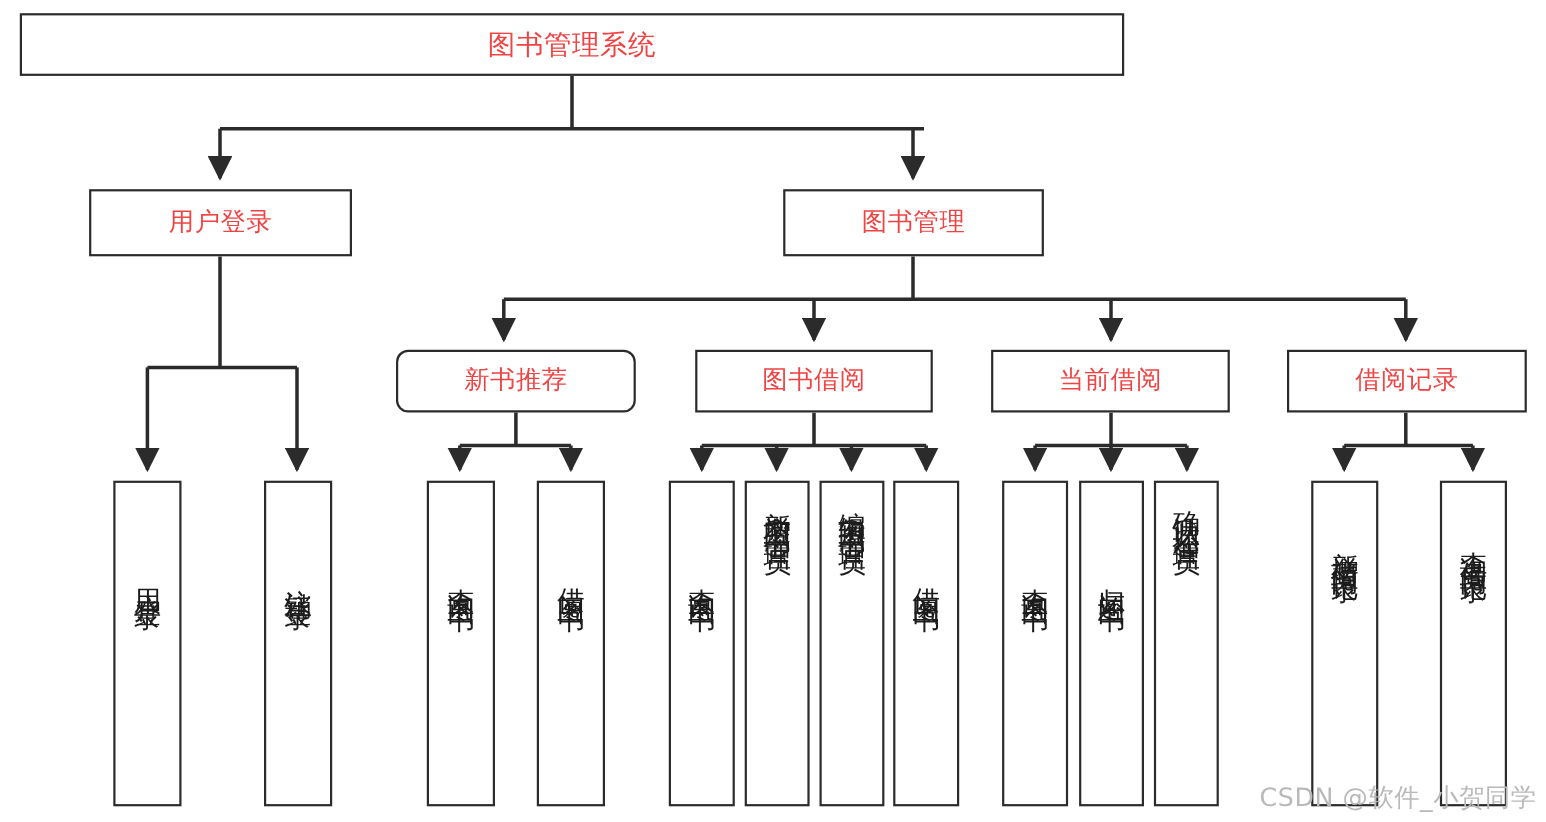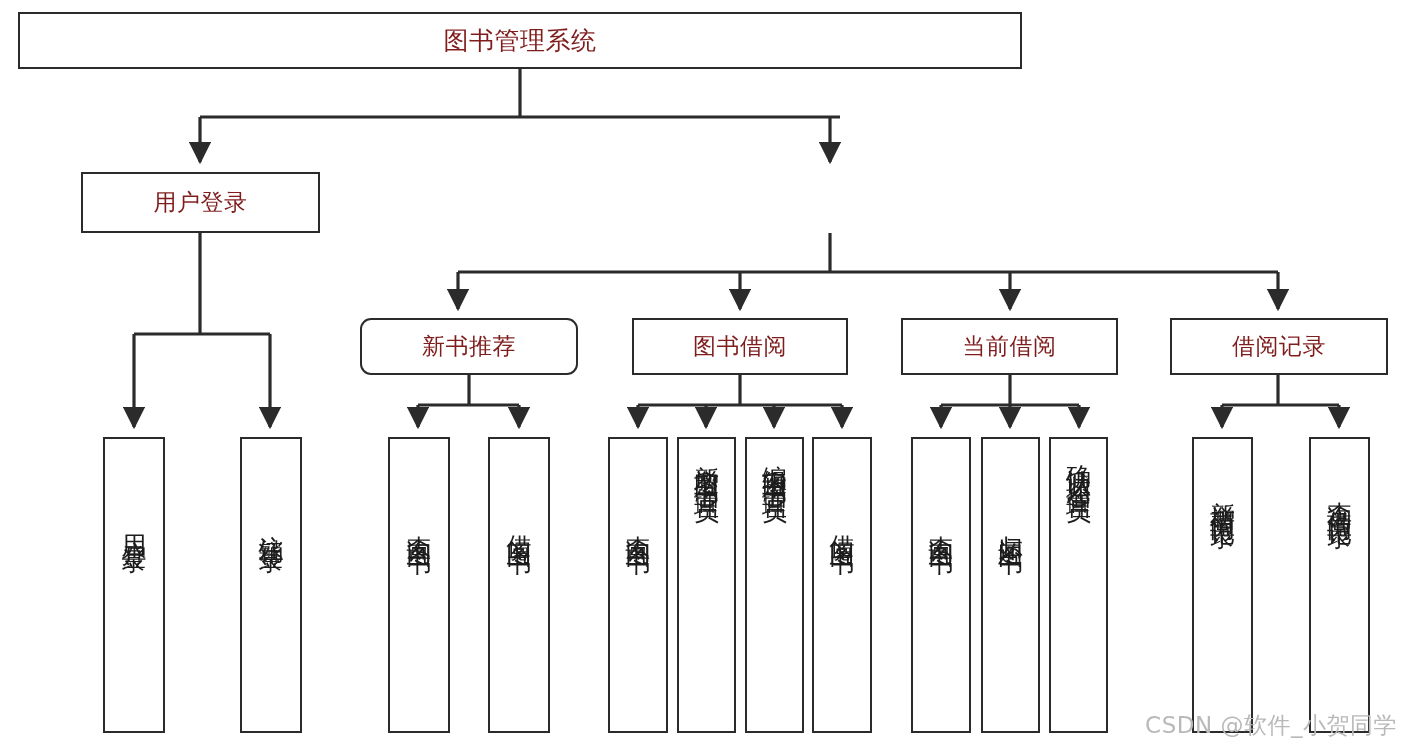--- a/index.html
+++ b/index.html
@@ -29,21 +29,21 @@
     box-sizing: border-box;
     border: 2.5px solid #2b2b2b;
     background: #ffffff;
     display: flex;
     align-items: center;
     justify-content: center;
     z-index: 3;
   }
   .node-label-h {
     font-size: 23px;
-    color: #7f1d1d;
+    color: #ef4444;
     line-height: 1.1;
     letter-spacing: 0.5px;
     white-space: nowrap;
   }
   .node-root .node-label-h {
     font-size: 25px;
   }
   .node-box.vertical {
     align-items: flex-start;
     justify-content: center;
@@ -124,20 +124,23 @@
     </g>
   </svg>
 
   <div class="node-box node-root" style="left:18px; top:12px; width:1004px; height:57px;">
     <span class="node-label-h">图书管理系统</span>
   </div>
 
   <div class="node-box" style="left:81px; top:172px; width:239px; height:61px;">
     <span class="node-label-h">用户登录</span>
   </div>
+  <div class="node-box" style="left:712px; top:172px; width:237px; height:61px;">
+    <span class="node-label-h">图书管理</span>
+  </div>
 
   <div class="node-box" style="left:360px; top:318px; width:218px; height:57px;border-radius:11px;">
     <span class="node-label-h">新书推荐</span>
   </div>
   <div class="node-box" style="left:632px; top:318px; width:216px; height:57px;">
     <span class="node-label-h">图书借阅</span>
   </div>
   <div class="node-box" style="left:901px; top:318px; width:217px; height:57px;">
     <span class="node-label-h">当前借阅</span>
   </div>

